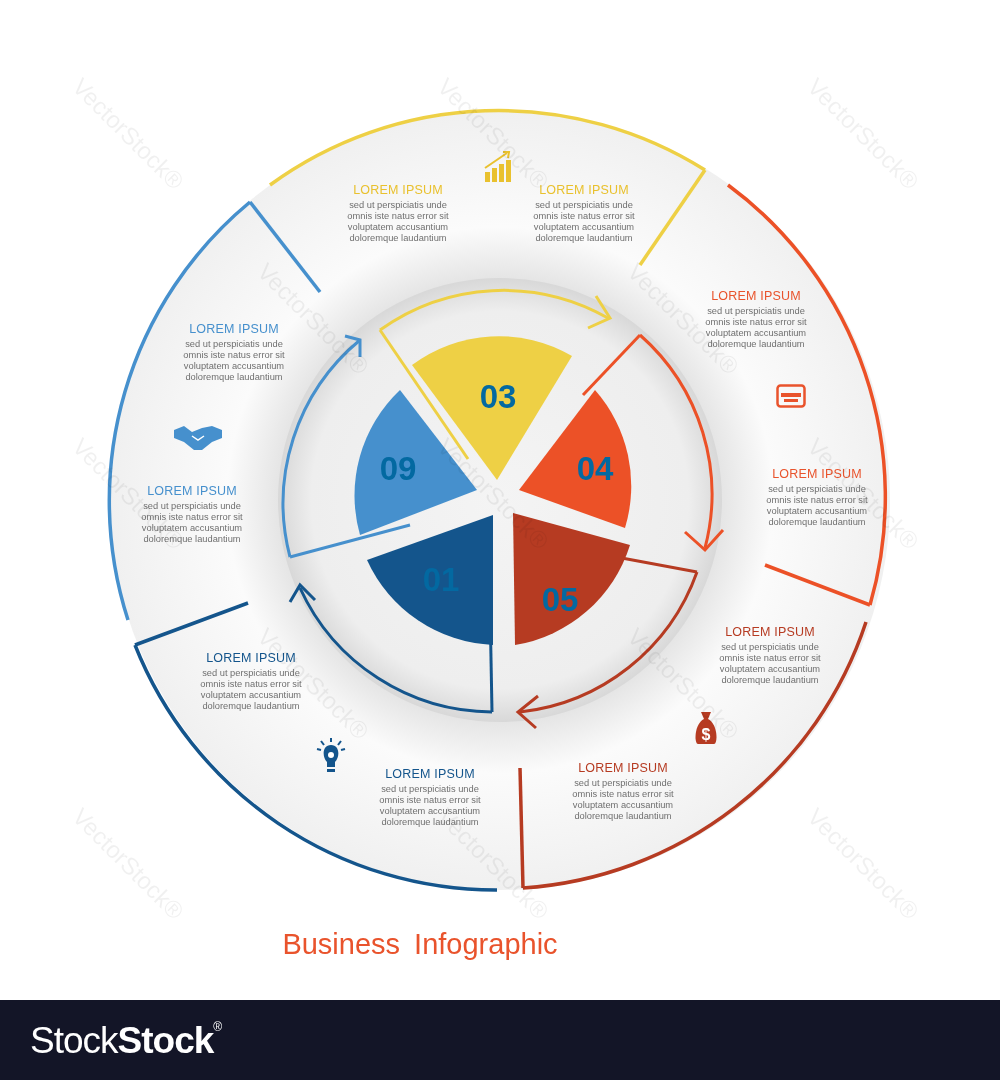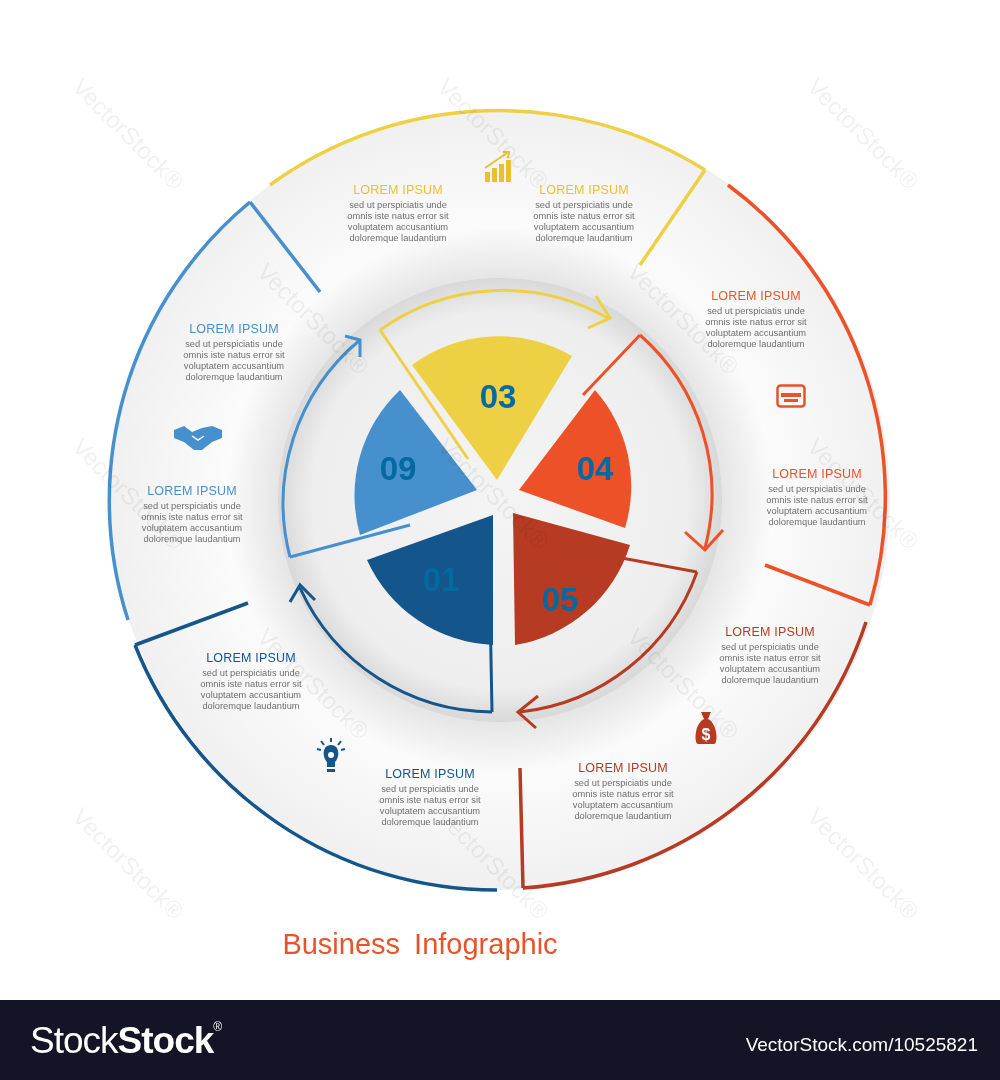--- a/index.html
+++ b/index.html
@@ -243,14 +243,13 @@
   <div class="wm" style="left:420px; top:850px;">VectorStock®</div>
   <div class="wm" style="left:790px; top:850px;">VectorStock®</div>
 </div>
 
 <div class="title">Business  Infographic</div>
 
 <div class="footer">
   <div class="logo">
     <span>Stock</span><b>Stock</b><sup>®</sup>
   </div>
-  <div class="url">VectorStock.com/10525821</div>
 </div>
 
 </body></html>

